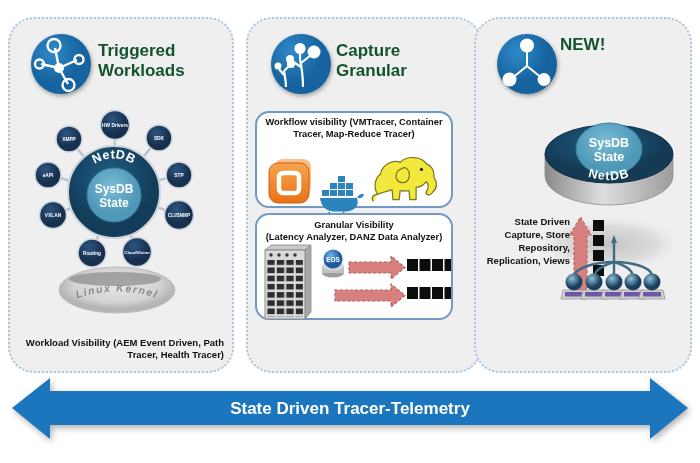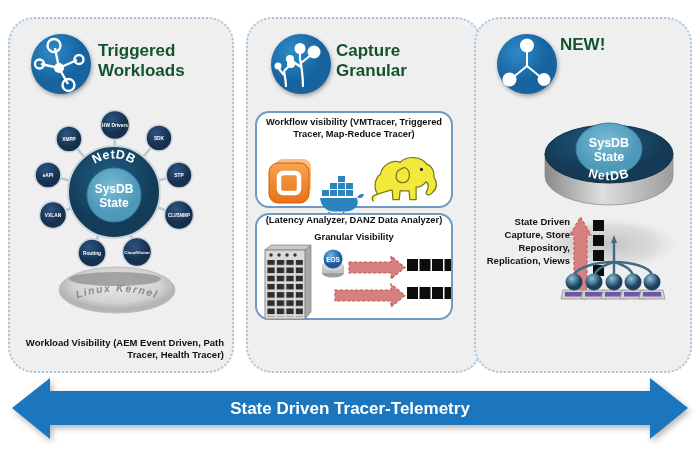--- a/index.html
+++ b/index.html
@@ -179,21 +179,21 @@
           <circle cx="21" cy="31" r="4"></circle>
         </g>
       </svg>
     </div>
     <div class="htitle" style="left:88px;top:22px;">
       <span>Capture</span>
       <span>Granular</span>
     </div>
 
     <div class="wbox" style="top:92px;height:97px;">
-      <div class="btitle">Workflow visibility (VMTracer, Triggered Tracer, Map-Reduce Tracer)</div>
+      <div class="btitle">Workflow visibility (VMTracer, Container Tracer, Map-Reduce Tracer)</div>
 
       <div class="logo" style="left:8px;top:44px;">
         <svg width="48" height="48" viewBox="0 0 48 48">
           <defs>
               <linearGradient id="gor" x1="0" y1="0" x2="0" y2="1">
                 <stop offset="0%" stop-color="#f7a44e"></stop>
                 <stop offset="100%" stop-color="#e87118"></stop>
               </linearGradient>
             </defs>
           <rect x="10" y="2" width="36" height="36" rx="8" fill="#f9bd85"></rect>
@@ -225,22 +225,22 @@
             <path d="M 10 44 C 4 44 2 48 5 52"></path>
             <path d="M 10 44 C 5 38 6 26 13 21 C 15 10 27 5 35 8 C 43 0 59 1 65 10 C 71 12 74 19 73 25 C 77 30 77 37 72 41 C 70 45 65 46 64 42 C 67 38 68 32 64 30 C 61 34 57 36 53 36 L 53 50 L 46 50 L 45 40 L 35 40 L 34 50 L 27 50 L 26 39 C 19 41 13 42 10 44 Z"></path>
             <path d="M 37 15 C 30 17 28 26 34 30 C 41 33 47 28 45 19 C 43 14 40 13 37 15 Z"></path>
           </g>
           <circle cx="59" cy="16" r="1.8" fill="#222222"></circle>
         </svg>
       </div>
     </div>
 
     <div class="wbox" style="top:194px;height:107px;">
+      <div class="btitle" style="margin-top:5px;">Granular Visibility</div>
       <div class="btitle" style="margin-top:0;">(Latency Analyzer, DANZ Data Analyzer)</div>
-      <div class="btitle" style="margin-top:5px;">Granular Visibility</div>
 
       <svg style="position:absolute;left:0;top:27px;" width="194" height="78" viewBox="0 0 194 78">
         <defs>
           <pattern id="cells" width="9.5" height="8.2" patternUnits="userSpaceOnUse">
             <rect x="0.8" y="0.9" width="7.4" height="5.6" fill="#2e2e2e"></rect>
           </pattern>
           <radialGradient id="geos" cx="38%" cy="30%">
               <stop offset="0%" stop-color="#6fb3e8"></stop>
               <stop offset="100%" stop-color="#1c5a9e"></stop>
             </radialGradient>

